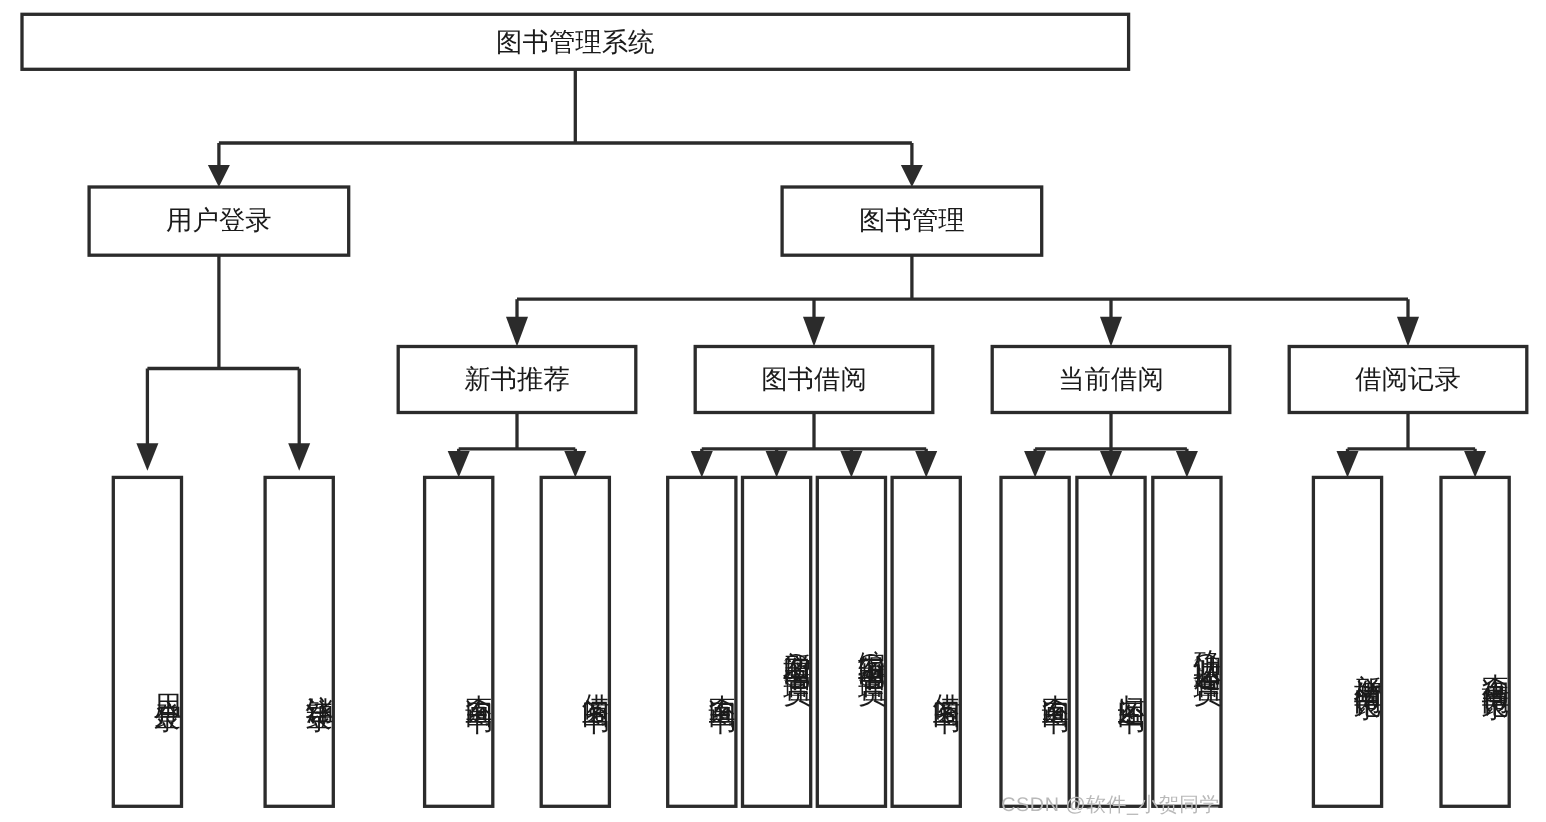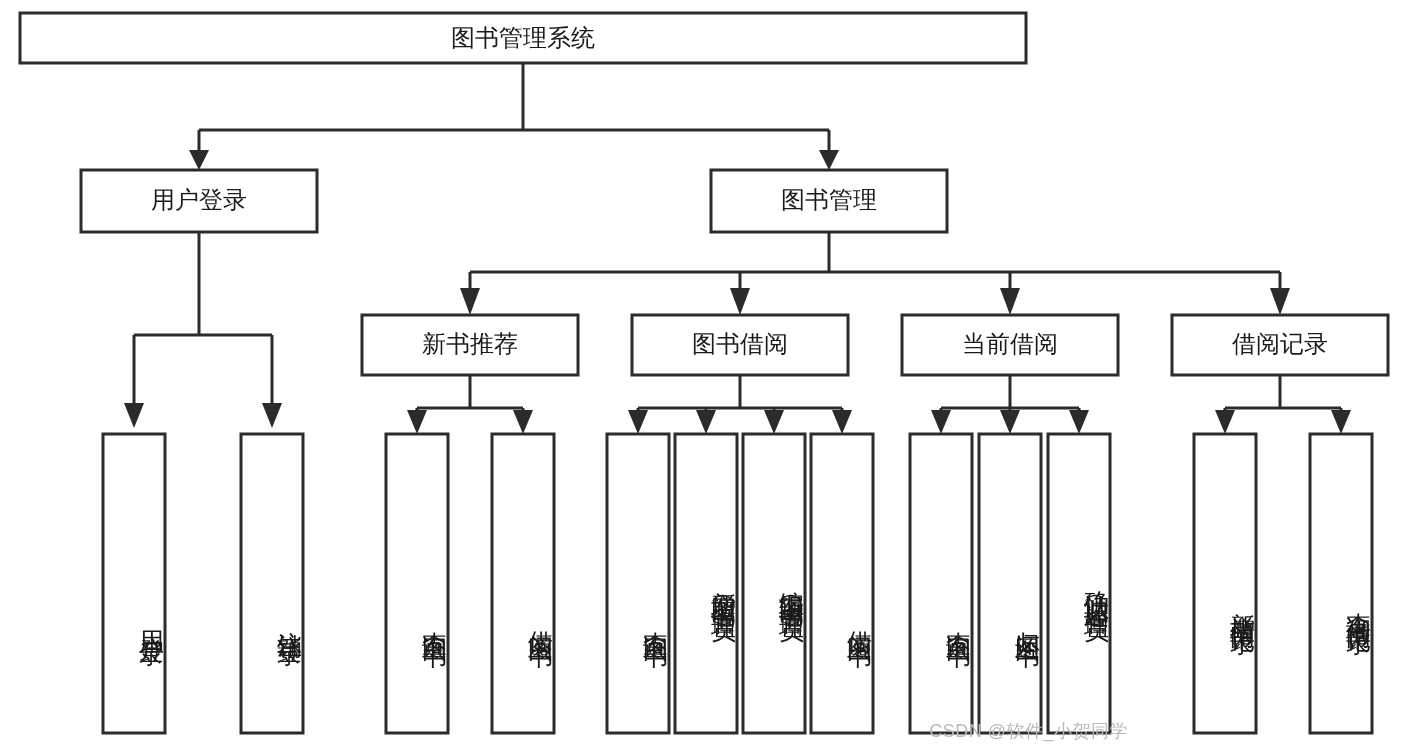--- a/index.html
+++ b/index.html
@@ -66,21 +66,21 @@
     font-family: "Liberation Sans", "DejaVu Sans", sans-serif;
     font-size: 25px;
     line-height: 1.05;
     letter-spacing: 4px;
     color: #1a1a1a;
     white-space: nowrap;
     pointer-events: none;
   }
   .watermark {
     position: absolute;
-    right: 4px;
+    right: 23px;
     bottom: 4px;
     font-family: "Liberation Sans", "DejaVu Sans", sans-serif;
     font-size: 18px;
     color: #b9b9b9;
     letter-spacing: 0.5px;
     white-space: nowrap;
   }
 </style>
 </head>
 <body>

